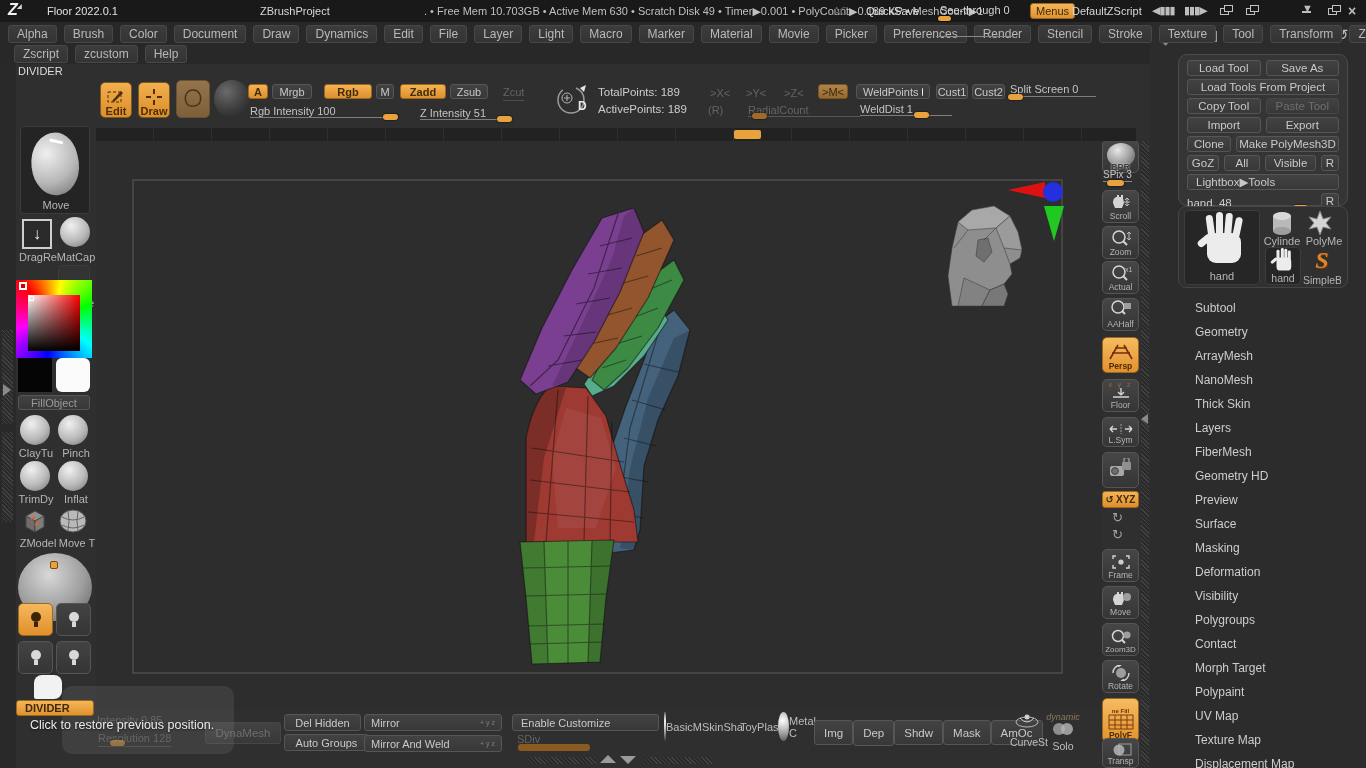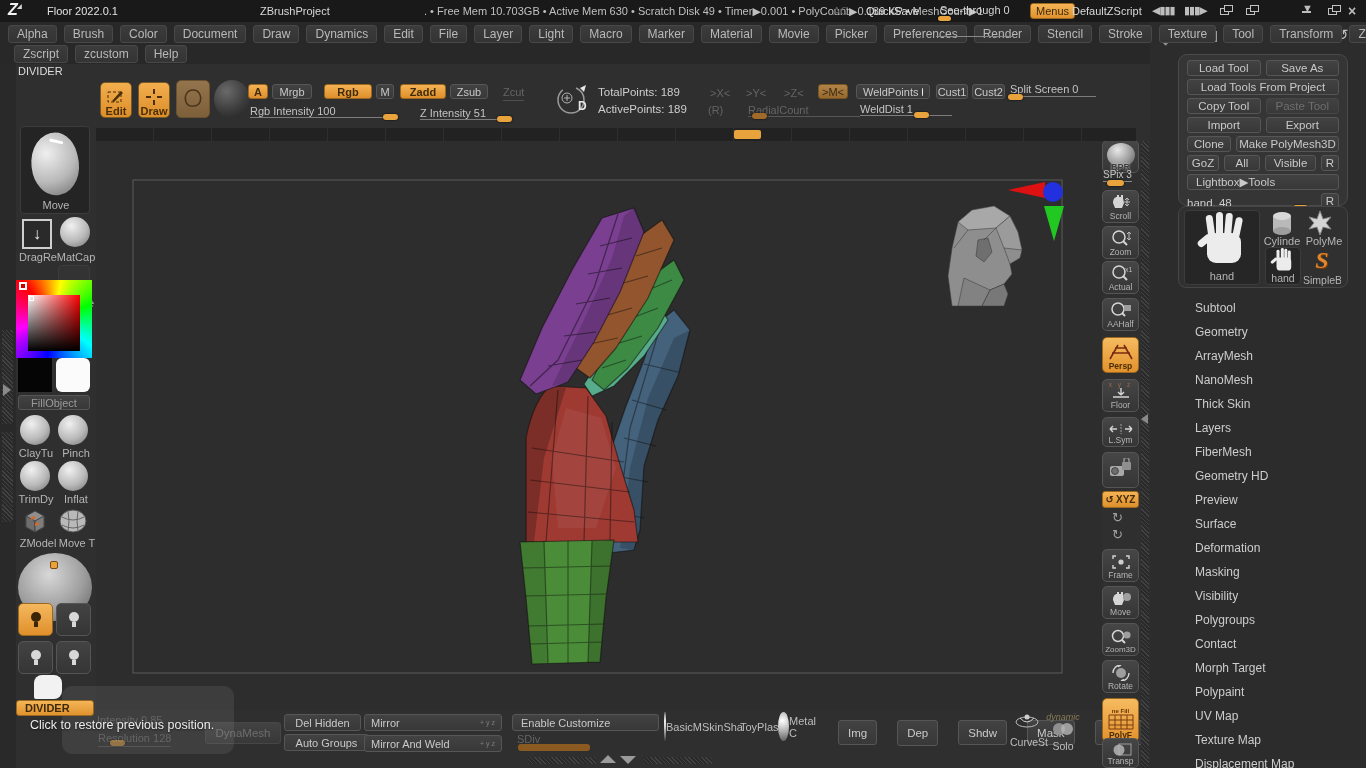--- a/index.html
+++ b/index.html
@@ -414,21 +414,21 @@
         <div class="mat-ball"></div>
         <span>ToyPlas</span>
       </div>
 
       <div class="mat-cell">
         <div class="mat-ball"></div>
         <span>Metal C</span>
       </div>
     </div>
 
-  <div class="abs" style="left:814px;top:720px;display:flex;gap:20px;margin-left:24px;">
+  <div class="abs" style="left:814px;top:720px;display:flex;gap:0;">
 
   <button class="zbtn" style="height:25px;padding:0 9px;font-size:11.5px;">Img</button>
       <button class="zbtn" style="height:25px;padding:12px 9px;font-size:11.5px;">Dep</button>
       <button class="zbtn" style="height:25px;padding:0 9px;font-size:11.5px;">Shdw</button>
       <button class="zbtn" style="height:25px;padding:0 9px;font-size:11.5px;">Mask</button>
       <button class="zbtn" style="height:25px;padding:0 9px;font-size:11.5px;">AmOc</button>
     </div>
 
   <div class="abs" style="left:1010px;top:712px;width:34px;text-align:center;">
     <svg width="26" height="20" viewBox="0 0 26 20">
@@ -479,21 +479,21 @@
     <span>Zoom</span>
   </div>
   <div class="rail-btn" style="top:261px;">
     <svg width="22" height="18" viewBox="0 0 22 18">
       <circle cx="9" cy="8" r="6" fill="none" stroke="#d5d5d5" stroke-width="1.5"></circle>
         <line x1="13" y1="12" x2="17" y2="16" stroke="#d5d5d5" stroke-width="2"></line>
       <text x="15" y="8" font-size="7" fill="#bdbdbd">x1</text>
     </svg>
     <span>Actual</span>
   </div>
-  <div class="rail-btn" style="top:298px;">
+  <div class="rail-btn" style="top:298px;justify-content:space-between;">
     <svg width="22" height="18" viewBox="0 0 22 18">
       <circle cx="8" cy="8" r="6" fill="none" stroke="#d5d5d5" stroke-width="1.5"></circle>
         <line x1="12" y1="12" x2="15" y2="15" stroke="#d5d5d5" stroke-width="2"></line>
       <rect x="14" y="4" width="7" height="6" fill="#9e9e9e"></rect>
     </svg>
     <span>AAHalf</span>
   </div>
   <div class="rail-btn on" style="top:337px;height:36px;">
     <svg width="26" height="18" viewBox="0 0 26 18">
       <path d="M2,16 L10,2 M24,16 L16,2 M4,10 L22,10 M7,5 L19,5" stroke="#7a2a10" stroke-width="1.6" fill="none"></path>
@@ -678,22 +678,22 @@
     <div class="sp-item">Subtool</div>
         <div class="sp-item">Geometry</div>
         <div class="sp-item">ArrayMesh</div>
         <div class="sp-item">NanoMesh</div>
         <div class="sp-item">Thick Skin</div>
         <div class="sp-item">Layers</div>
         <div class="sp-item">FiberMesh</div>
         <div class="sp-item">Geometry HD</div>
         <div class="sp-item">Preview</div>
         <div class="sp-item">Surface</div>
+        <div class="sp-item">Masking</div>
         <div class="sp-item">Deformation</div>
-        <div class="sp-item">Masking</div>
         <div class="sp-item">Visibility</div>
         <div class="sp-item">Polygroups</div>
         <div class="sp-item">Contact</div>
         <div class="sp-item">Morph Target</div>
         <div class="sp-item">Polypaint</div>
         <div class="sp-item">UV Map</div>
         <div class="sp-item">Texture Map</div>
         <div class="sp-item">Displacement Map</div>
       </div>
   </div>

